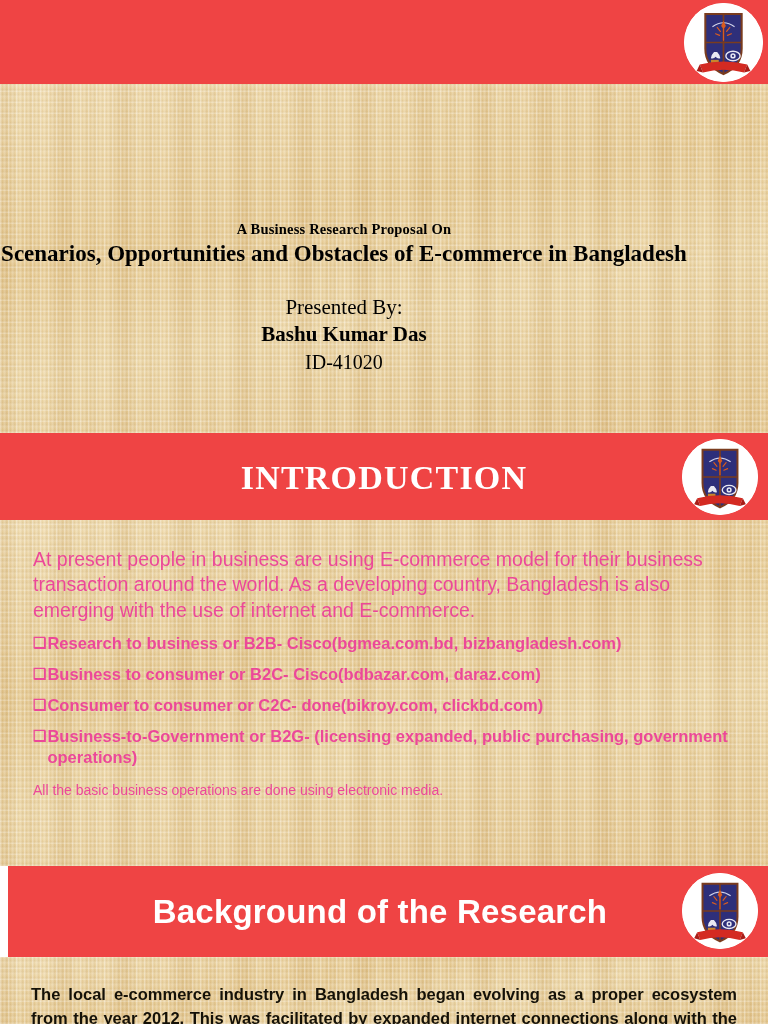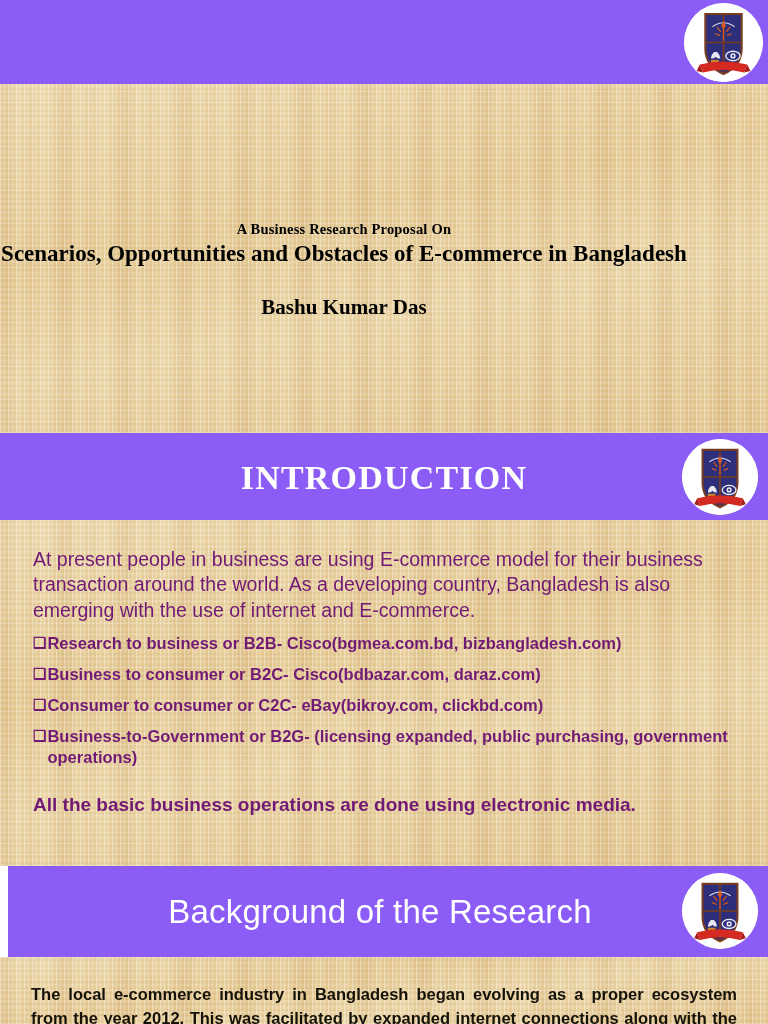--- a/index.html
+++ b/index.html
@@ -45,21 +45,21 @@
         rgba(206,168,106,0.10) 30px,
         rgba(250,233,195,0.22) 44px,
         rgba(206,168,106,0.18) 60px),
       linear-gradient(170deg, #f0dcaf 0%, #e6c98f 38%, #edd7a6 62%, #e2c286 100%);
     background-blend-mode: normal;
   }
 
   
   .band {
     position: absolute;
-    background: #8b5cf6;
+    background: #ef4444;
     display: flex;
     align-items: center;
     justify-content: center;
   }
   .band-title {
     color: #ffffff;
     margin: 0;
     text-align: center;
     white-space: nowrap;
   }
@@ -111,21 +111,21 @@
   .t-id {
     font-size: 20px;
     font-weight: normal;
     margin: 0;
     line-height: 1.30;
   }
 
   
   .content {
     position: absolute;
-    color: #701a75;
+    color: #ec4899;
   }
   .para {
     font-size: 19.5px;
     line-height: 1.30;
     margin: 0;
     font-weight: normal;
   }
   .bullet-row {
     display: flex;
     align-items: flex-start;
@@ -135,24 +135,23 @@
     margin-top: 10px;
   }
   .bullet-mark {
     flex: 0 0 auto;
     margin-right: 1px;
     font-size: 15px;
     line-height: 1.30;
   }
   .bullet-text { flex: 1 1 auto; }
   .para-close {
-    font-size: 19px;
-    line-height: 1.30;
-    margin: 24px 0 0 0;
-    font-weight: bold;
+    font-size: 14px;
+    line-height: 1.30;
+    margin: 12px 0 0 0;
   }
   .bg-para {
     position: absolute;
     font-size: 16.5px;
     line-height: 1.45;
     text-align: justify;
     color: #141108;
     font-weight: bold;
     margin: 0;
   }
@@ -197,21 +196,23 @@
     </g>
   </svg>
 </span>
 
 <div class="title-wrap" style="top:220px;">
   <p class="t-sub">A Business Research Proposal On</p>
   <p class="t-main">Scenarios, Opportunities and Obstacles of E-commerce in Bangladesh</p>
 </div>
 
 <div class="title-wrap" style="top:294px;">
+  <p class="t-presented">Presented By:</p>
   <p class="t-name">Bashu Kumar Das</p>
+  <p class="t-id">ID-41020</p>
 </div>
 
 <div class="band" style="left:0; top:433px; width:768px; height:87px;">
   <h1 class="band-title" style="font-family:'Liberation Serif',serif; font-size:34px; font-weight:bold; letter-spacing:1.2px; position:relative; top:1px;">INTRODUCTION</h1>
 </div>
 
 <span class="crest" style="left:682px; top:439px; width:76px; height:76px;">
   <svg width="76" height="76" viewBox="0 0 100 100" aria-hidden="true">
     <circle cx="50" cy="50" r="50" fill="#ffffff"></circle>
     <path d="M27 14 H73 V58 Q73 80 50 90 Q27 80 27 58 Z" fill="#2e2f7a" stroke="#7a3c1e" stroke-width="2.6"></path>
@@ -247,33 +248,33 @@
     <span class="bullet-text">Research to business or B2B- Cisco(bgmea.com.bd, bizbangladesh.com)</span>
   </div>
 
   <div class="bullet-row">
     <span class="bullet-mark">❑</span>
     <span class="bullet-text">Business to consumer or B2C- Cisco(bdbazar.com, daraz.com)</span>
   </div>
 
   <div class="bullet-row">
     <span class="bullet-mark">❑</span>
-    <span class="bullet-text">Consumer to consumer or C2C- eBay(bikroy.com, clickbd.com)</span>
+    <span class="bullet-text">Consumer to consumer or C2C- done(bikroy.com, clickbd.com)</span>
   </div>
 
   <div class="bullet-row">
     <span class="bullet-mark">❑</span>
     <span class="bullet-text">Business-to-Government or B2G- (licensing expanded, public purchasing, government operations)</span>
   </div>
 
   <p class="para-close">All the basic business operations are done using electronic media.</p>
 </div>
 
 <div class="band" style="left:8px; top:866px; width:760px; height:91px;">
-  <h1 class="band-title" style="font-size:33px; font-weight:normal; letter-spacing:0.2px; position:relative; left:-8px;text-align:right;">Background of the Research</h1>
+  <h1 class="band-title" style="font-size:33px; font-weight:bold; letter-spacing:0.2px; position:relative; left:-8px;text-align:right;">Background of the Research</h1>
 </div>
 
 <span class="crest" style="left:682px; top:873px; width:76px; height:76px;">
   <svg width="76" height="76" viewBox="0 0 100 100" aria-hidden="true">
     <circle cx="50" cy="50" r="50" fill="#ffffff"></circle>
     <path d="M27 14 H73 V58 Q73 80 50 90 Q27 80 27 58 Z" fill="#2e2f7a" stroke="#7a3c1e" stroke-width="2.6"></path>
     <line x1="27" y1="50" x2="73" y2="50" stroke="#7a3c1e" stroke-width="2.2"></line>
     <line x1="50" y1="14" x2="50" y2="90" stroke="#7a3c1e" stroke-width="2.2"></line>
     <path d="M36 30 Q50 20 64 30" fill="none" stroke="#cfd0e8" stroke-width="1.5"></path>
     <g stroke="#d95b1e" stroke-width="1.5" stroke-linecap="round">

